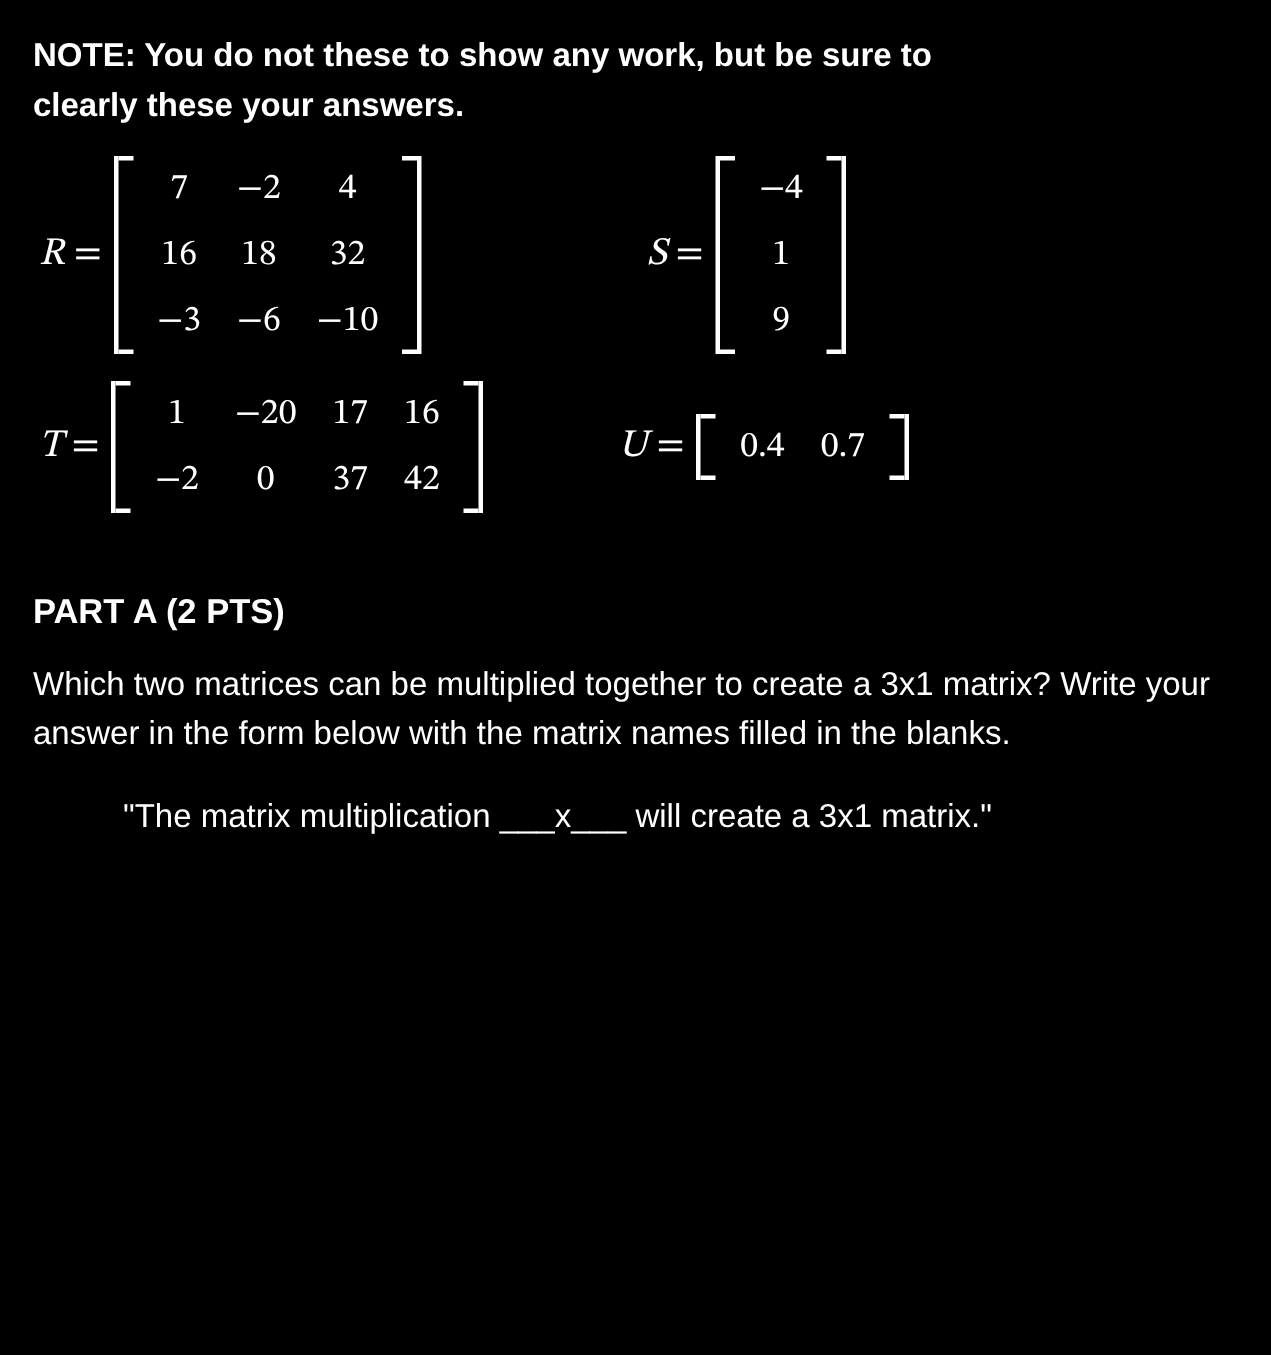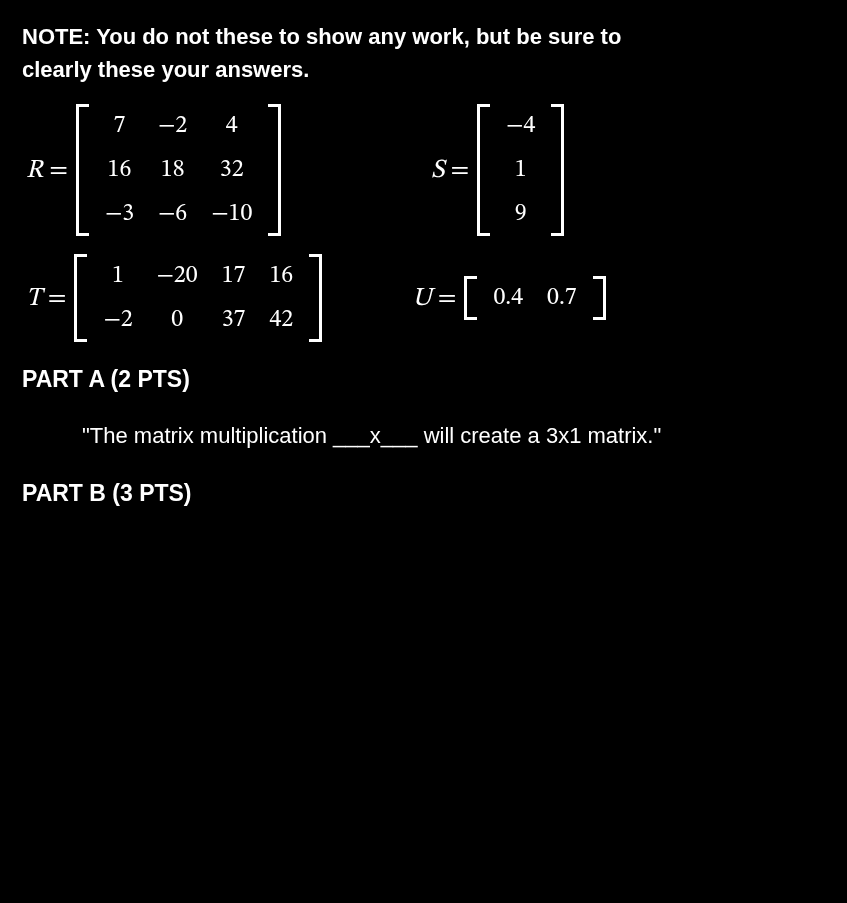--- a/index.html
+++ b/index.html
@@ -75,21 +75,21 @@
     padding: 4px 12px;
     font-size: 24px;
     font-weight: 500;
     font-style: normal;
     white-space: nowrap;
   }
 
   .section-title {
     font-weight: 600;
     font-size: 23px;
-    margin-top: 20px;
+    margin-top: 48px;
     margin-bottom: 14px;
   }
   .body-text { font-weight: 300; }
   .indent-line {
     font-weight: 300;
     padding-left: 60px;
     margin: 22px 0 24px 0;
   }
   .mat-u { font-style: italic; font-family: "Cambria Math","STIX Two Math","Times New Roman",serif; font-weight: 600; }
 </style>
@@ -207,17 +207,17 @@
           </tbody>
             </table>
           <div class="bracket right"></div>
         </div>
       </div>
     </div>
 
   </div>
 
   <div class="section-title">PART A (2 PTS)</div>
+  <div class="body-text">Which two matrices can be multiplied together to create a 3x1 matrix? Write your answer in the form below with the matrix names filled in the blanks.</div>
   <div class="indent-line">"The matrix multiplication ___x___ will create a 3x1 matrix."</div>
 
-  <div class="section-title">PART B (3 PTS)</div>
 
 </div>
 
 </body></html>

